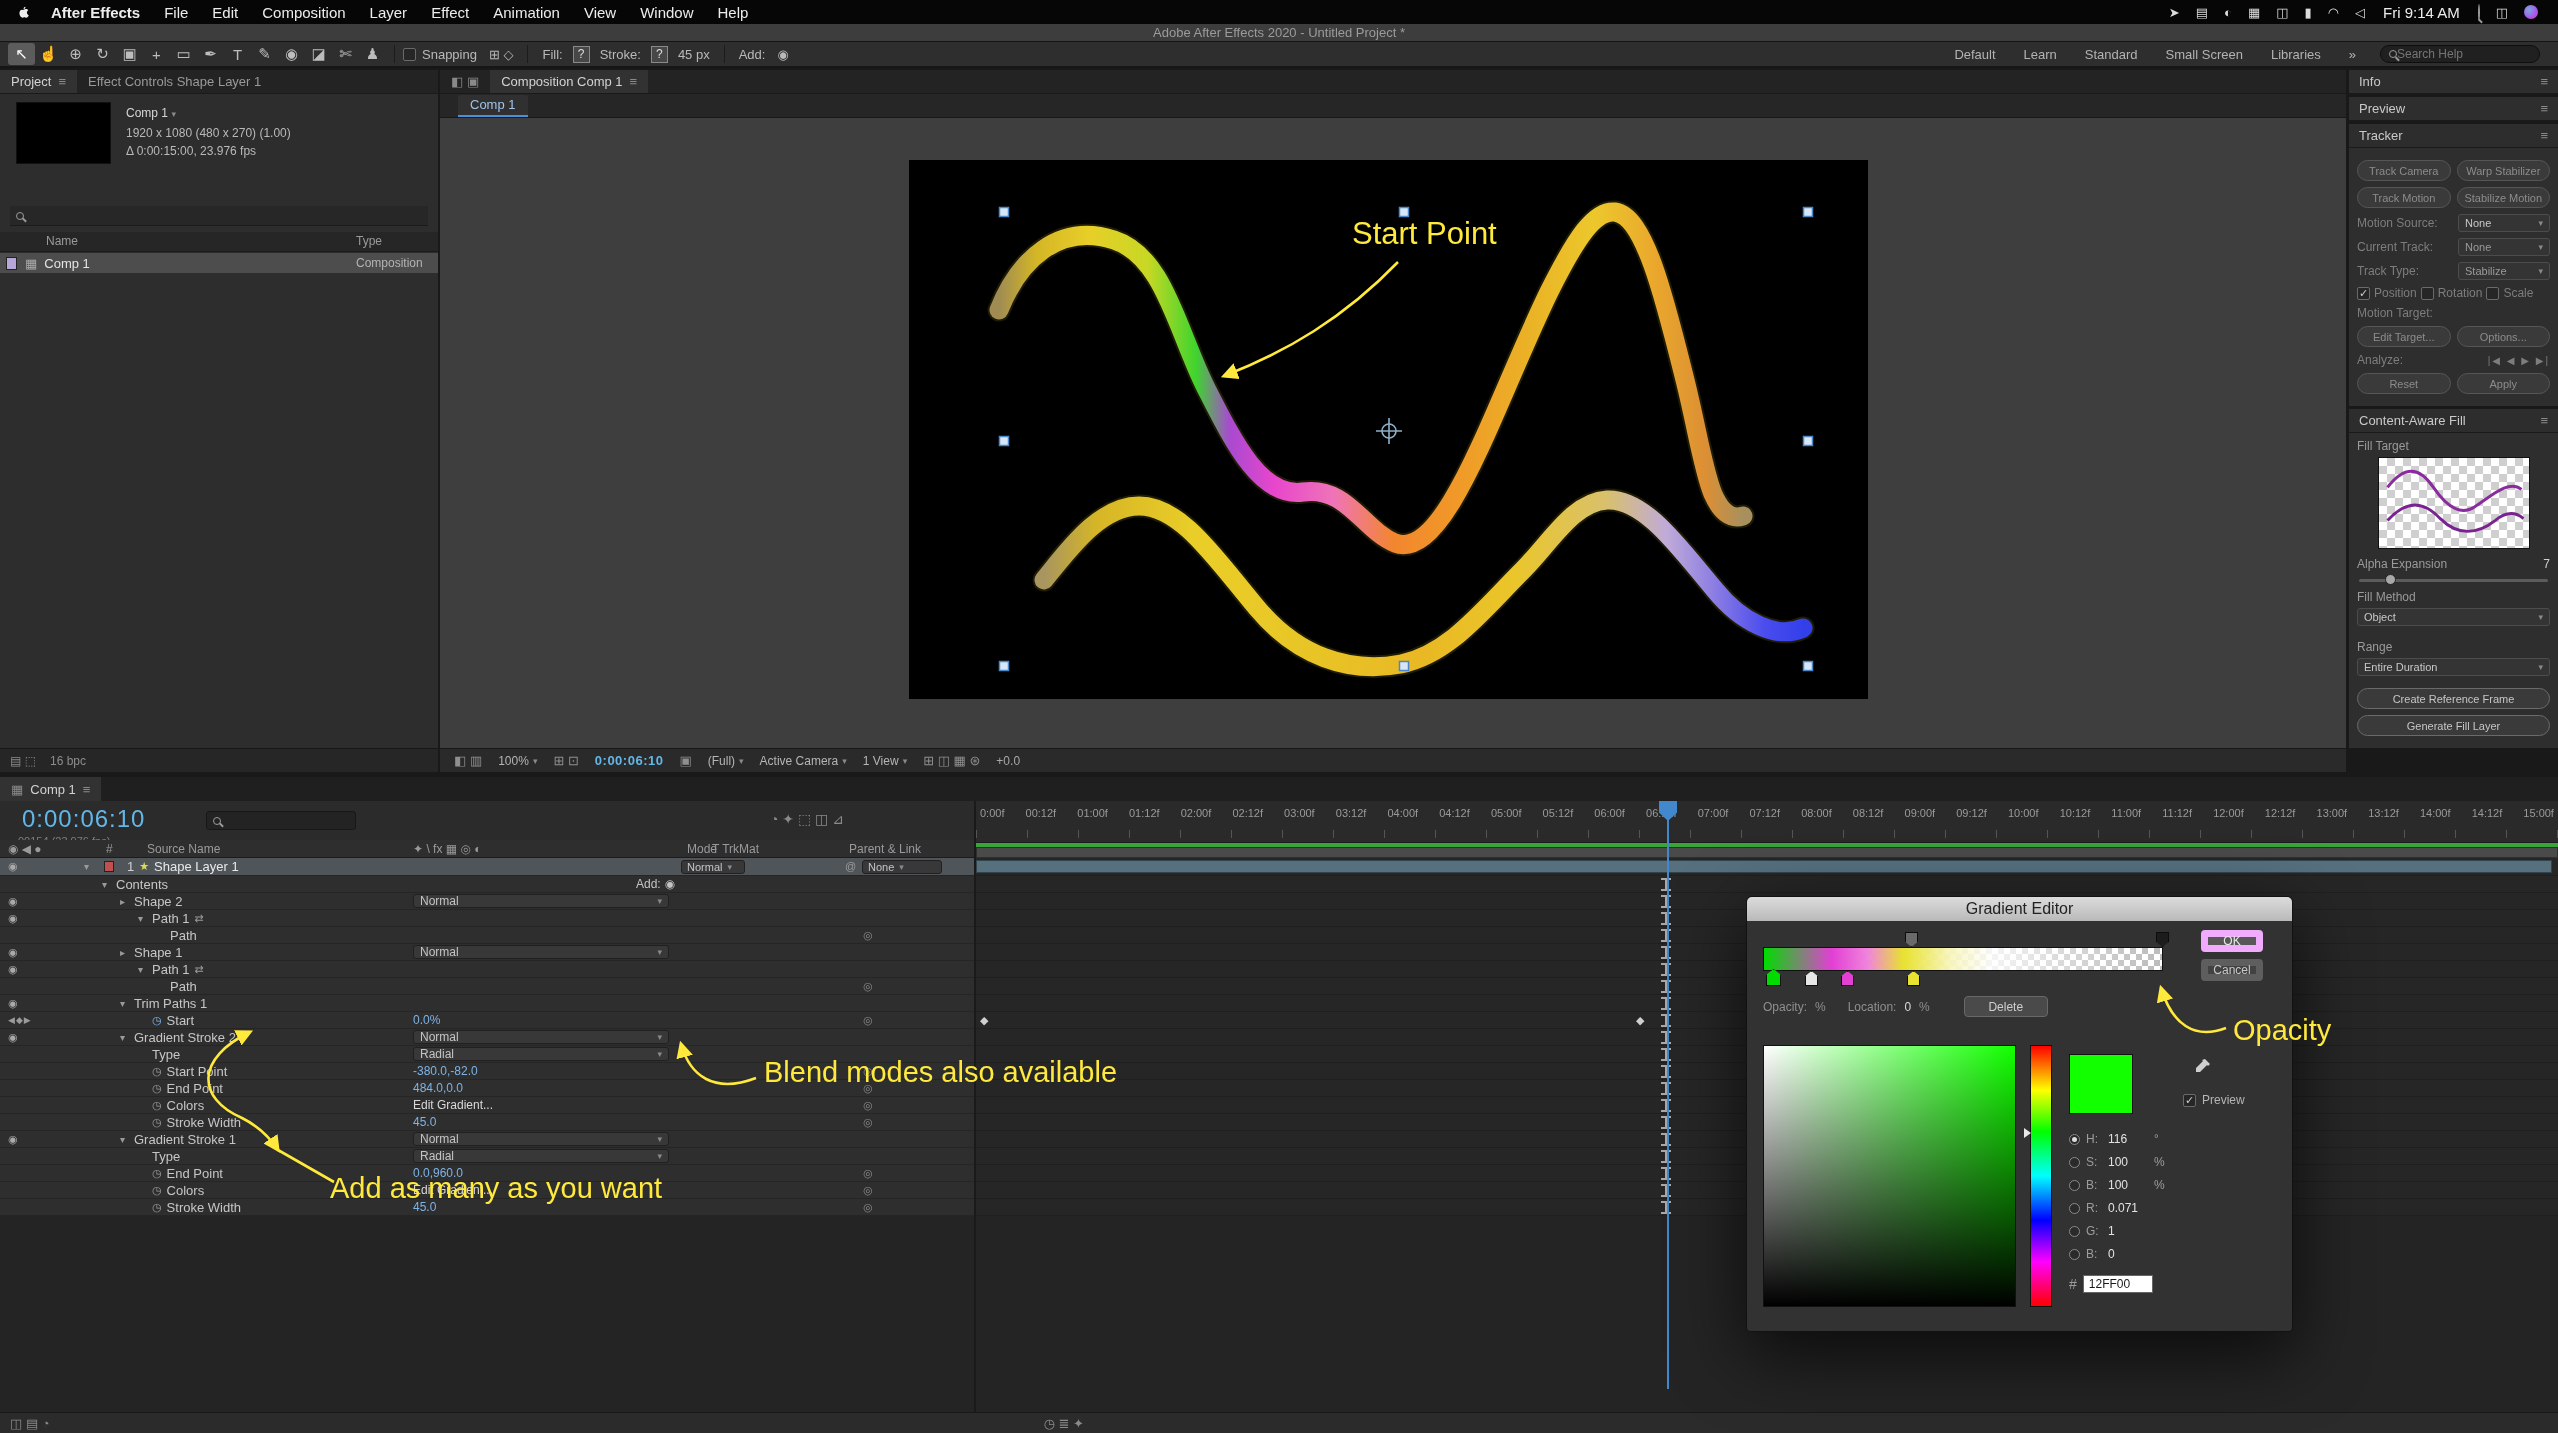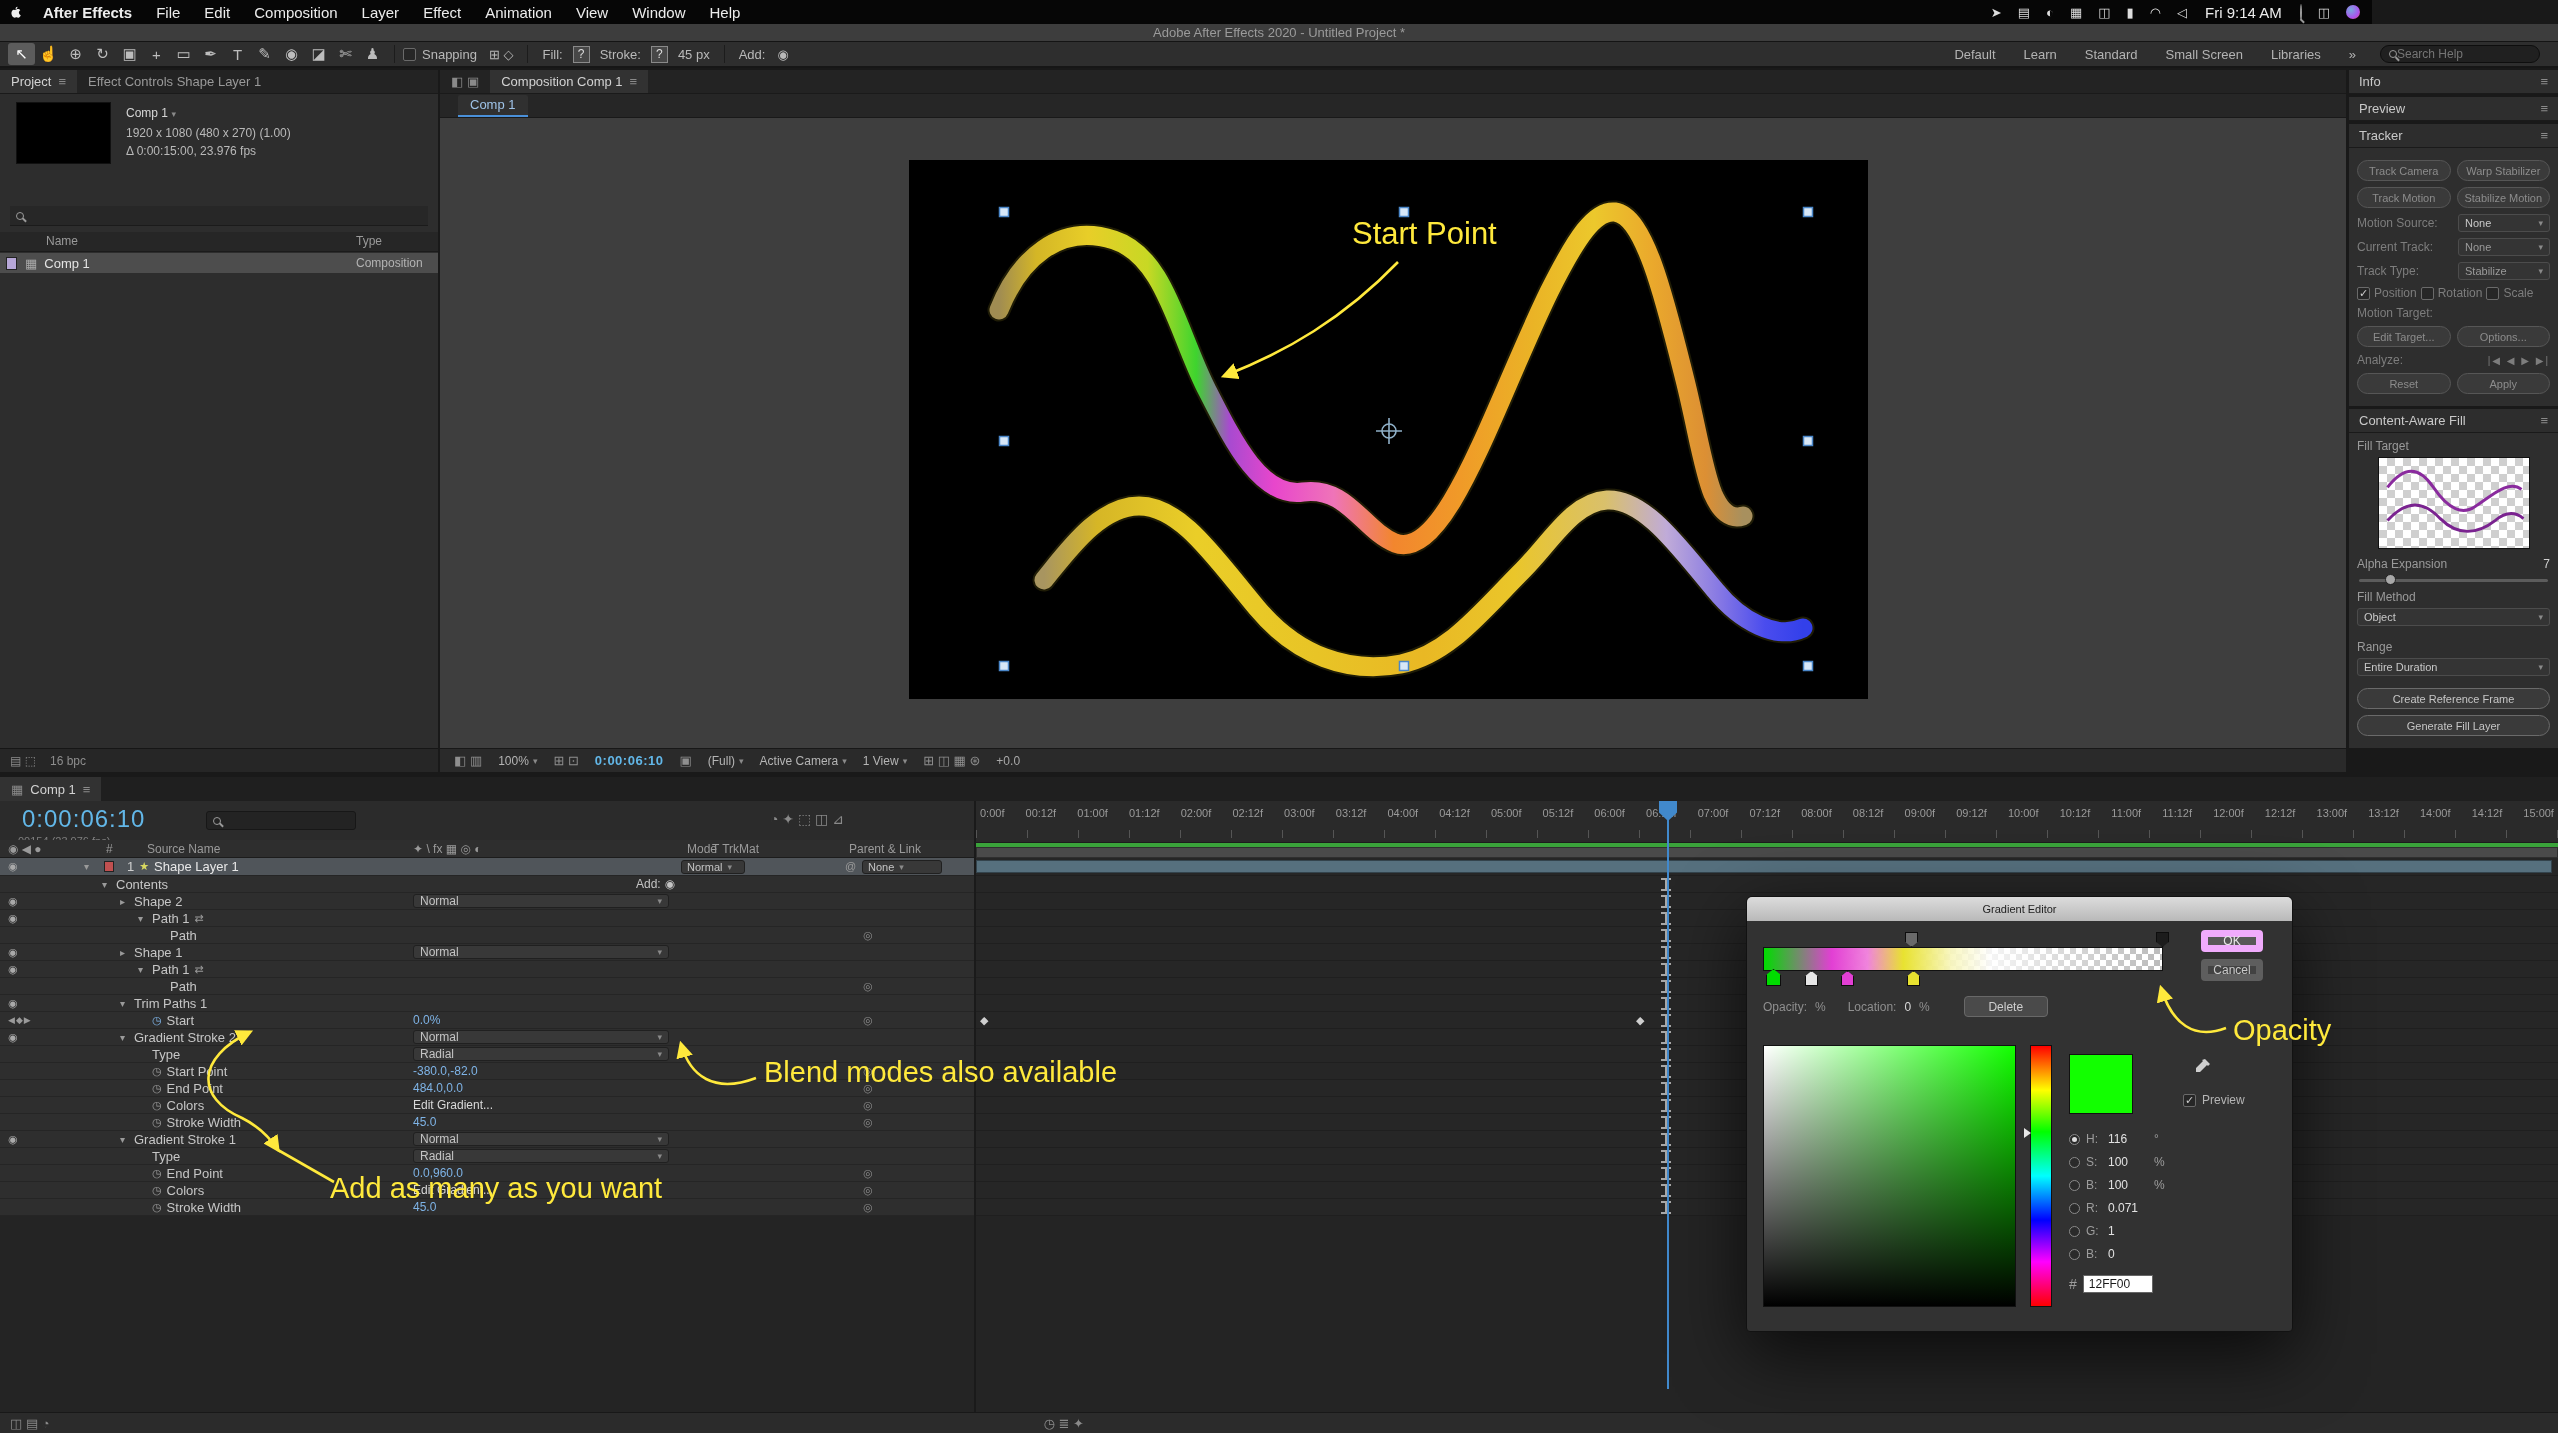--- a/index.html
+++ b/index.html
@@ -1,19 +1,19 @@
 <!DOCTYPE html>
 <html><head>
 <meta charset="utf-8">
 <style>
 *{box-sizing:border-box;margin:0;padding:0}
 body{background:#000;font-family:"Liberation Sans",sans-serif}
 #page{position:relative;width:2558px;height:1433px;background:#191919;overflow:hidden;color:#c3c3c3;font-size:14px}
 
-#menubar{position:absolute;left:0;top:0;width:2372px;height:24px;background:#060606;display:flex;align-items:center;padding:0 4px;color:#ececec;font-size:15px}
+#menubar{position:absolute;left:0;top:0;width:2558px;height:24px;background:#060606;display:flex;align-items:center;padding:0 12px;color:#ececec;font-size:15px}
 #menubar .apple{width:15px;height:15px;margin:0 8px 0 4px}
 .mitem{padding:0 12px;white-space:nowrap}
 .mitem.bold{font-weight:bold}
 #menubar .spacer{flex:1}
 .sicon{padding:0 8px;font-size:13px;color:#ddd}
 .siri-dot{width:14px;height:14px;border-radius:50%;background:radial-gradient(circle at 35% 35%,#7ad,#a5e 60%,#e46);margin:0 8px}
 .clock{padding:0 10px;white-space:nowrap}
 
 #titlebar{position:absolute;left:0;top:24px;width:2558px;height:18px;background:#3d3d3d;display:flex;align-items:center;justify-content:center;color:#9b9b9b;font-size:13px;border-bottom:1px solid #141414}
 
@@ -110,21 +110,21 @@
 .layer-bar{position:absolute;left:0;right:6px;top:2px;bottom:2px;background:#56707e;border:1px solid #33434c}
 .mode-dd{position:absolute;left:681px;display:flex;align-items:center;gap:5px;width:64px;height:14px;background:#383838;border:1px solid #202020;border-radius:3px;padding:0 5px;font-size:11px;color:#c4c4c4;top:2px}
 .parent-dd{position:absolute;left:862px;display:flex;align-items:center;gap:5px;width:80px;height:14px;background:#383838;border:1px solid #202020;border-radius:3px;padding:0 5px;font-size:11px;color:#c4c4c4;top:2px}
 .pickwhip{position:absolute;left:845px;top:2px;color:#9a9a9a;font-size:11px}
 #playhead-line{position:absolute;left:1667px;top:24px;width:2px;height:588px;background:#4189cc;z-index:20}
 #playhead-marker{position:absolute;left:1659px;top:24px;width:18px;height:20px;background:#4189cc;clip-path:polygon(0 0,100% 0,100% 58%,50% 100%,0 58%);z-index:21}
 #tl-bottom{position:absolute;left:0;bottom:0;width:2558px;height:21px;background:#2b2b2b;border-top:1px solid #181818;display:flex;align-items:center;gap:14px;padding:0 10px;color:#8a8a8a;font-size:13px}
 #tl-vsep{position:absolute;left:974px;top:24px;width:2px;height:632px;background:#1a1a1a}
 
 #gradient-editor{position:absolute;left:1746px;top:896px;width:547px;height:436px;z-index:50;border-radius:6px 6px 4px 4px;box-shadow:0 22px 70px rgba(0,0,0,.7);background:#323232;border:1px solid #121212}
-#ge-title{height:24px;border-radius:5px 5px 0 0;background:linear-gradient(#dcdcdc,#b9b9b9);display:flex;align-items:center;justify-content:center;color:#222;font-size:11px}
+#ge-title{height:24px;border-radius:5px 5px 0 0;background:linear-gradient(#dcdcdc,#b9b9b9);display:flex;align-items:center;justify-content:center;color:#222;font-size:16px}
 #ge-strip{position:absolute;left:16px;top:50px;width:400px;height:24px;border:1px solid #111;background-image:linear-gradient(to right,rgba(0,220,0,1) 0%,rgba(226,63,212,1) 17%,rgba(240,130,220,.98) 26%,rgba(232,226,48,1) 35%,rgba(248,246,190,.95) 47%,rgba(255,255,255,.85) 57%,rgba(255,255,255,.45) 75%,rgba(255,255,255,0) 100%),linear-gradient(45deg,#bbb 25%,transparent 25%,transparent 75%,#bbb 75%),linear-gradient(45deg,#bbb 25%,transparent 25%,transparent 75%,#bbb 75%);background-size:100% 100%,12px 12px,12px 12px;background-position:0 0,0 0,6px 6px;background-color:#fff}
 .gstop{position:absolute;bottom:-16px;width:13px;height:15px;left:calc(var(--x)*1px);background:var(--c);border:1px solid #0d0d0d;clip-path:polygon(50% 0,100% 35%,100% 100%,0 100%,0 35%)}
 .gstop.selected{width:15px;height:17px}
 .ostop{position:absolute;top:-16px;width:13px;height:15px;left:calc(var(--x)*1px);background:var(--c);border:1px solid #0d0d0d;clip-path:polygon(0 0,100% 0,100% 65%,50% 100%,0 65%)}
 .ge-btn{position:absolute;width:62px;height:22px;border-radius:4px;display:flex;align-items:center;justify-content:center;font-size:12px;color:#e8e8e8;background:#585858;border:7px solid #f0abfc}
 .ge-btn.dark{background:#424242;border-color:#5e5e5e;color:#c9c9c9}
 #ge-oprow{position:absolute;left:16px;top:99px;display:flex;align-items:center;gap:8px;font-size:12px;color:#8f8f8f}
 #ge-delete{width:84px;height:21px;border-radius:4px;background:#4a4a4a;border:1px solid #686868;color:#cfcfcf;display:flex;align-items:center;justify-content:center;margin-left:26px}
 #ge-field{position:absolute;left:16px;top:148px;width:253px;height:262px;border:1px solid #111;background:linear-gradient(to top,#000,rgba(0,0,0,0)),linear-gradient(to right,#fff,#12FF00)}
 #ge-hue{position:absolute;left:283px;top:148px;width:22px;height:262px;border:1px solid #111;background:linear-gradient(to bottom,#f00 0%,#ff0 17%,#0f0 33%,#0ff 50%,#00f 67%,#f0f 83%,#f00 100%)}

